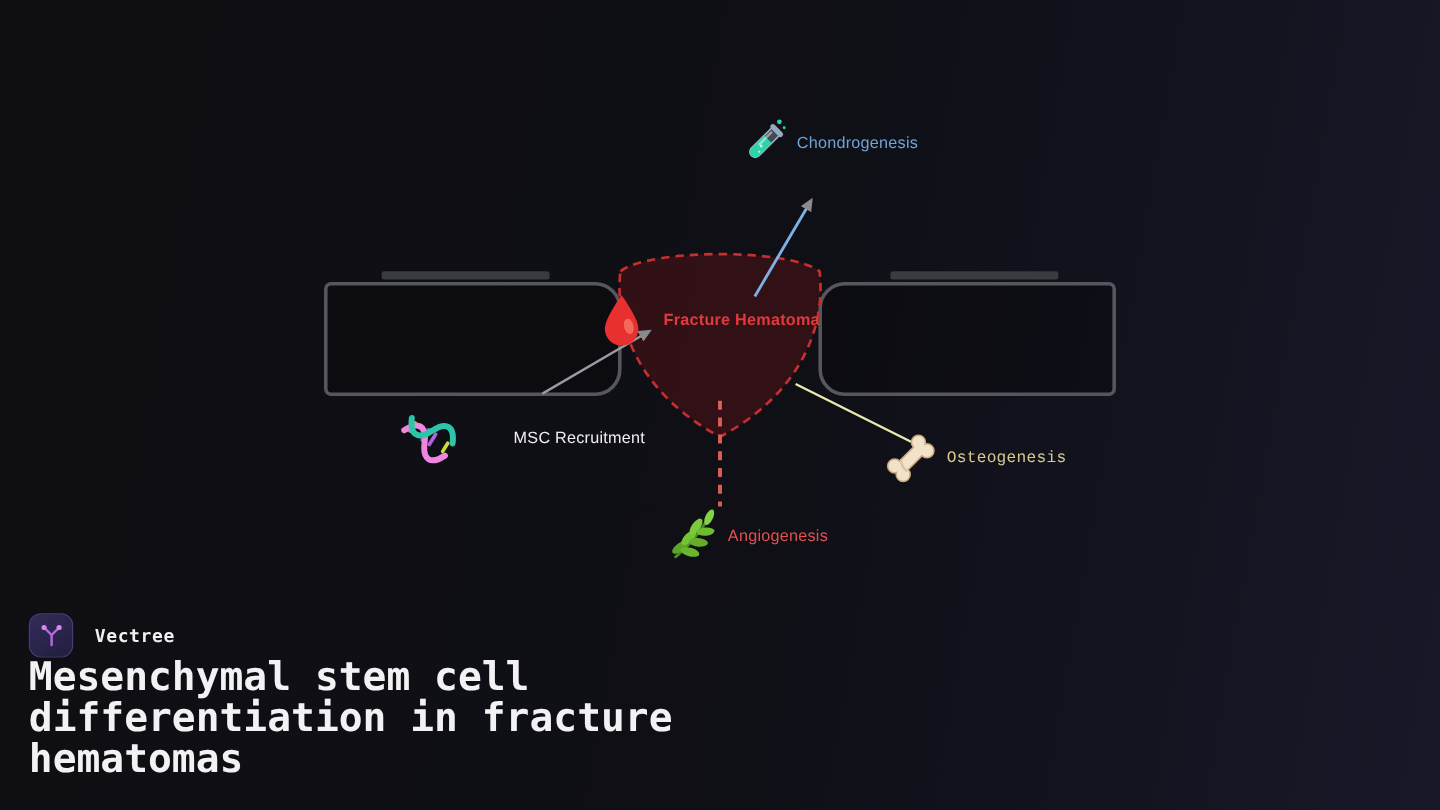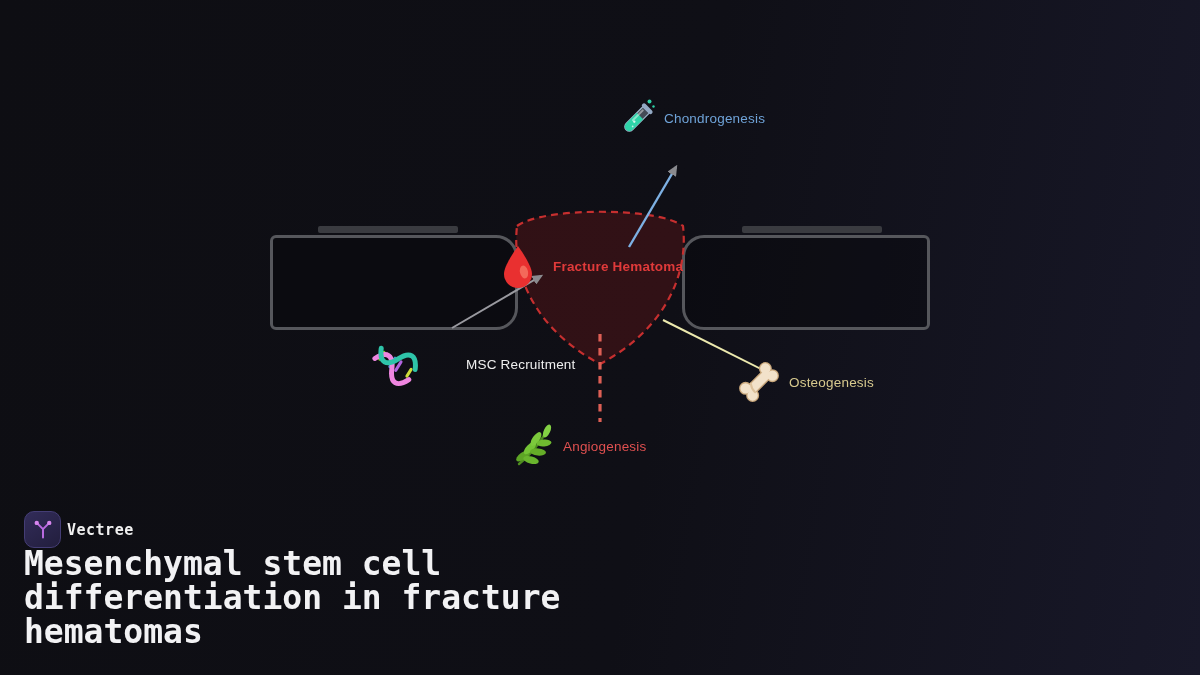--- a/index.html
+++ b/index.html
@@ -18,29 +18,29 @@
   .bone-bar.left{left:318px;top:226px;width:140px;}
   .bone-bar.right{left:742px;top:226px;width:140px;}
 
   
   .node{position:absolute;display:flex;align-items:center;gap:7px;
         transform:translateX(-50%);width:180px;}
   .node-icon{line-height:0;}
   .node-label{font-size:13.5px;letter-spacing:.2px;white-space:nowrap;}
   .lbl-chondro{color:#6fa3d8;}
   .lbl-msc{color:#efefef;}
-  .lbl-osteo{color:#d7c98e;}
+  .lbl-osteo{color:#d7c98e;font-family:Liberation Mono, monospace;}
   .lbl-angio{color:#e05050;}
   .lbl-hematoma{color:#e03a3a;font-weight:bold;font-size:13.5px;}
 
   .center-node{position:absolute;left:600px;top:244px;transform:translateX(-50%);
         display:flex;flex-direction:row;align-items:center;gap:17px;width:200px;}
 
   
-  .brand-row{position:absolute;left:24px;top:511px;display:flex;align-items:center;gap:6px;}
+  .brand-row{position:absolute;left:24px;top:511px;display:flex;align-items:center;gap:18px;}
   .logo-box{width:35px;height:35px;border-radius:10px;
         background:linear-gradient(145deg,#322c59 0%,#221e3d 100%);
         border:1.5px solid #443d75;display:flex;align-items:center;justify-content:center;}
   .brand-name{font-family:"DejaVu Sans Mono","Liberation Mono",monospace;
         font-weight:bold;font-size:15px;color:#f0f0f0;letter-spacing:.5px;}
   .poster-title{position:absolute;left:24px;top:547px;width:600px;
         font-family:"DejaVu Sans Mono","Liberation Mono",monospace;
         font-weight:bold;font-size:33px;line-height:34px;color:#f2f2f4;}
   .footer-url{position:absolute;right:25px;top:624px;
         font-family:"DejaVu Sans Mono","Liberation Mono",monospace;
@@ -90,21 +90,21 @@
           <circle cx="22" cy="26" r="1.2" fill="rgba(255,255,255,0.8)"></circle>
           <circle cx="24.2" cy="30.5" r="0.9" fill="rgba(255,255,255,0.7)"></circle>
         </g>
         <circle cx="36.5" cy="5.5" r="2" fill="#2ed3a8"></circle>
         <circle cx="40.5" cy="10.5" r="1.2" fill="#2ed3a8"></circle>
       </svg>
     </div>
     <div class="node-label lbl-chondro">Chondrogenesis</div>
   </div>
 
-  <div class="node" style="left:462px;top:341px;gap:48px;">
+  <div class="node" style="left:424px;top:341px;gap:48px;">
     <div class="node-icon">
       <svg width="46" height="46" viewBox="0 0 46 46">
         <g transform="rotate(-58 23 23)" fill="none" stroke-linecap="round">
           <line x1="19" y1="7.5" x2="27" y2="7.5" stroke="#7ed321" stroke-width="3"></line>
           <line x1="18" y1="20" x2="28" y2="20" stroke="#4a90d9" stroke-width="3"></line>
           <line x1="18" y1="27" x2="28" y2="27" stroke="#b264e0" stroke-width="3"></line>
           <line x1="19" y1="39.5" x2="27" y2="39.5" stroke="#cddc39" stroke-width="3"></line>
           <path d="M17 3 C 30 9, 30 17, 17 23 C 4 29, 4 37, 17 43" stroke="#ef86e0" stroke-width="5"></path>
           <path d="M29 3 C 16 9, 16 17, 29 23 C 42 29, 42 37, 29 43" stroke="#2ec4a9" stroke-width="5"></path>
         </g>
@@ -131,21 +131,21 @@
               <circle cx="28" cy="37" r="5.2"></circle>
             <rect x="18.5" y="9" width="9" height="28"></rect>
           </g>
           <path d="M18.5 30 a14 14 0 0 0 9 3" stroke="#ddc29c" stroke-width="2" fill="none" stroke-linecap="round"></path>
         </g>
       </svg>
     </div>
     <div class="node-label lbl-osteo">Osteogenesis</div>
   </div>
 
-  <div class="node" style="left:600px;top:423px;">
+  <div class="node" style="left:600px;top:423px;justify-content:flex-end;">
     <div class="node-icon">
       <svg width="46" height="46" viewBox="0 0 46 46">
         <path d="M9 41 C 18 34, 27 24, 37 8" stroke="#4e8c20" stroke-width="2.4" fill="none" stroke-linecap="round"></path>
         <ellipse cx="13" cy="33" rx="8" ry="3.6" fill="#5da525" transform="rotate(-35 13 33)"></ellipse>
         <ellipse cx="21" cy="37" rx="8" ry="3.6" fill="#6ab52e" transform="rotate(15 21 37)"></ellipse>
         <ellipse cx="20" cy="25" rx="8" ry="3.6" fill="#74c335" transform="rotate(-45 20 25)"></ellipse>
         <ellipse cx="28" cy="29" rx="8" ry="3.6" fill="#65ad28" transform="rotate(5 28 29)"></ellipse>
         <ellipse cx="26" cy="16" rx="8" ry="3.6" fill="#7cc93c" transform="rotate(-55 26 16)"></ellipse>
         <ellipse cx="34" cy="20" rx="7.5" ry="3.4" fill="#6fbb30" transform="rotate(-5 34 20)"></ellipse>
         <ellipse cx="37" cy="8" rx="7" ry="3.2" fill="#83d144" transform="rotate(-65 37 8)"></ellipse>

